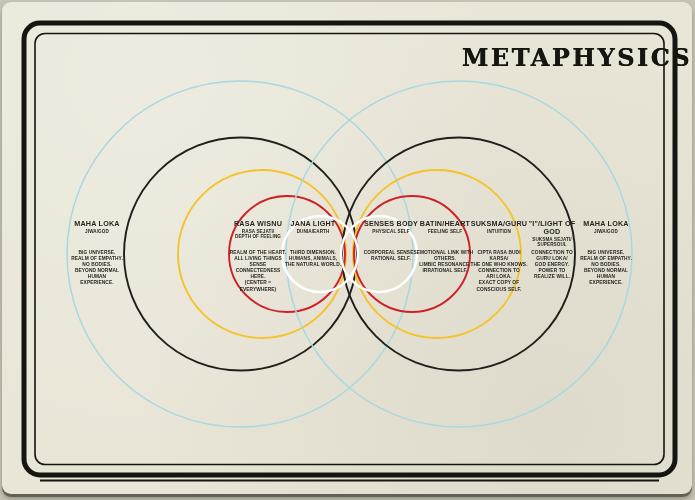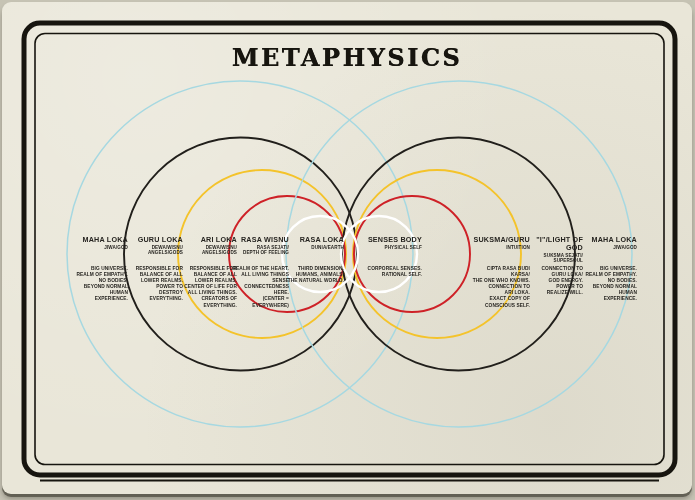--- a/index.html
+++ b/index.html
@@ -12,26 +12,26 @@
     position:absolute;left:2px;top:2px;width:690px;height:492px;
     background:
       radial-gradient(circle at 20% 15%, rgba(255,255,255,0.20), rgba(255,255,255,0) 55%),
       radial-gradient(circle at 80% 85%, rgba(120,115,95,0.10), rgba(120,115,95,0) 60%),
       #e9e6d8;
     border-radius:9px;
     box-shadow:0 3px 0 rgba(55,52,42,0.55), 0 5px 5px rgba(55,52,42,0.35);
   }
   .diagram{position:absolute;left:0;top:0;}
   .page-title{
-    position:absolute;left:0;right:0;top:44px;text-align:center;
+    position:absolute;left:0;right:0;top:44px;text-align:right;
     font-family:"DejaVu Serif", serif;font-weight:bold;
     font-size:24px;line-height:24px;letter-spacing:2.5px;color:#17150f;
     text-shadow:0.4px 0 0 #17150f;
   }
-  .col{position:absolute;width:62px;top:234px;text-align:right;color:#262420;}
+  .col{position:absolute;width:62px;top:218px;text-align:center;color:#262420;}
   .col .hd{height:30px;}
   .col .t{font-size:7.2px;line-height:8px;font-weight:bold;letter-spacing:0.2px;white-space:pre-line;}
   .col .s{font-size:4.6px;line-height:5.4px;font-weight:bold;letter-spacing:0.1px;white-space:pre-line;margin-top:1px;}
   .col .b{font-size:4.8px;line-height:6.1px;font-weight:bold;letter-spacing:0.1px;white-space:pre-line;}
 </style>
 </head>
 <body>
 
 <div class="card">
 
@@ -63,82 +63,65 @@
     <div class="s">JIWA/GOD</div>
       </div>
     <div class="b">BIG UNIVERSE.
 REALM OF EMPATHY.
 NO BODIES.
 BEYOND NORMAL
 HUMAN
 EXPERIENCE.</div>
   </div>
 
-  <div class="col" style="left:119px">
-    <div class="hd">
-        <div class="t">GURU LOKA</div>
-    <div class="s">DEWA/WISNU
-ANGELS/GODS</div>
-      </div>
-    <div class="b">RESPONSIBLE FOR
-BALANCE OF ALL
-LOWER REALMS.
-POWER TO
-DESTROY
-EVERYTHING.</div>
-  </div>
 
-  <div class="col" style="left:173px">
-    <div class="hd">
-        <div class="t">ARI LOKA</div>
-    <div class="s">DEWA/WISNU
-ANGELS/GODS</div>
-      </div>
-    <div class="b">RESPONSIBLE FOR
-BALANCE OF ALL
-LOWER REALMS.
-CENTER OF LIFE FOR
-ALL LIVING THINGS.
-CREATORS OF
-EVERYTHING.</div>
-  </div>
 
   <div class="col" style="left:225px">
     <div class="hd">
         <div class="t">RASA WISNU</div>
     <div class="s">RASA SEJATI/
 DEPTH OF FEELING</div>
       </div>
     <div class="b">REALM OF THE HEART.
 ALL LIVING THINGS
 SENSE CONNECTEDNESS
 HERE.
 (CENTER =
 EVERYWHERE)</div>
   </div>
 
   <div class="col" style="left:280px">
     <div class="hd">
-        <div class="t">RASA LOKA</div>
+        <div class="t">JANA LIGHT</div>
     <div class="s">DUNIA/EARTH</div>
       </div>
     <div class="b">THIRD DIMENSION.
 HUMANS, ANIMALS,
 THE NATURAL WORLD.</div>
   </div>
 
   <div class="col" style="left:358px">
     <div class="hd">
         <div class="t">SENSES BODY</div>
     <div class="s">PHYSICAL SELF</div>
       </div>
     <div class="b">CORPOREAL SENSES.
 RATIONAL SELF.</div>
   </div>
 
+  <div class="col" style="left:412px">
+    <div class="hd">
+        <div class="t">BATIN/HEART</div>
+    <div class="s">FEELING SELF</div>
+      </div>
+    <div class="b">EMOTIONAL LINK WITH
+OTHERS.
+LIMBIC RESONANCE.
+IRRATIONAL SELF.</div>
+  </div>
 
   <div class="col" style="left:466px">
     <div class="hd">
         <div class="t">SUKSMA/GURU</div>
     <div class="s">INTUITION</div>
       </div>
     <div class="b">CIPTA RASA BUDI KARSA/
 THE ONE WHO KNOWS.
 CONNECTION TO
 ARI LOKA.

